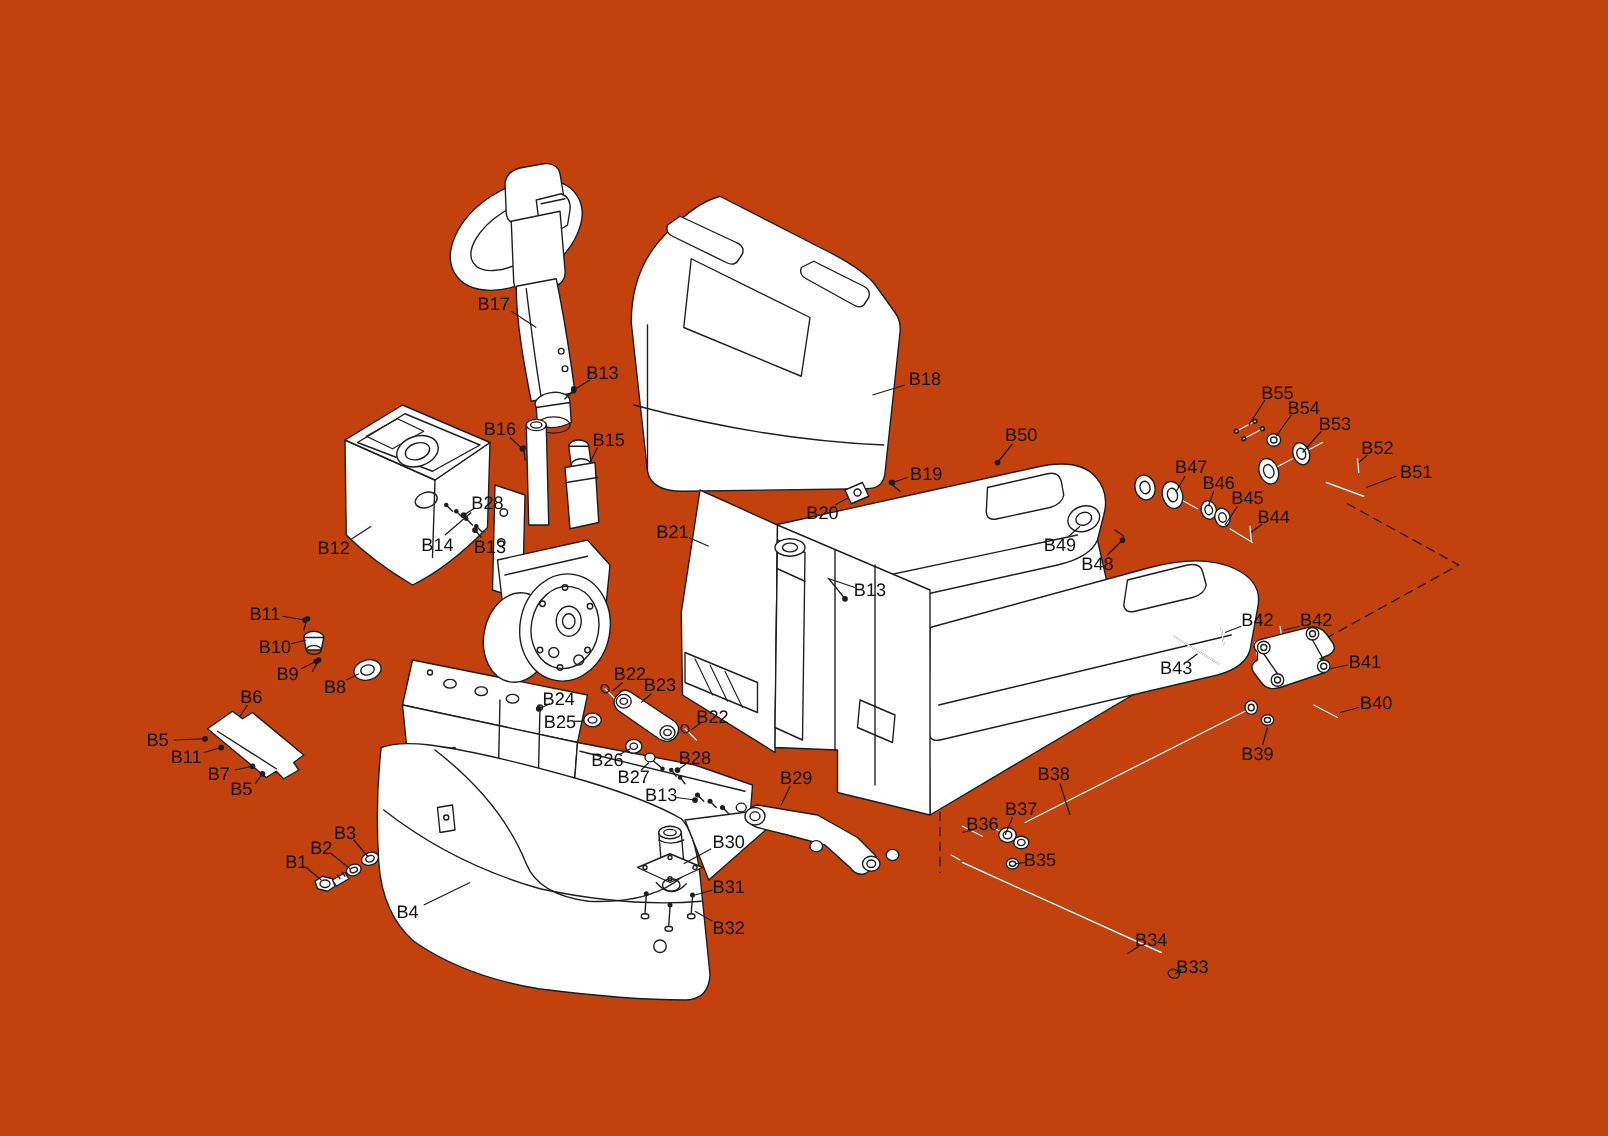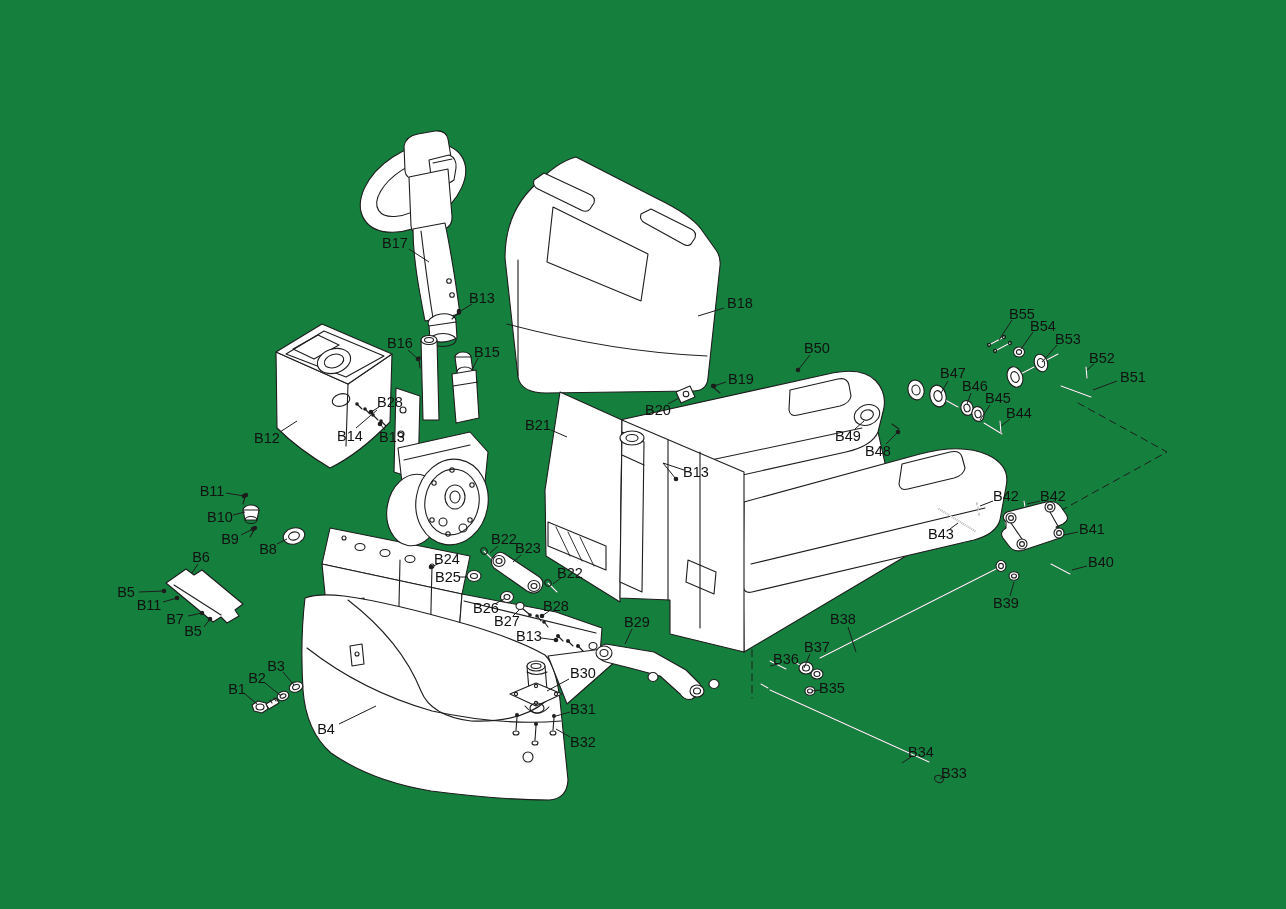--- a/index.html
+++ b/index.html
@@ -1,17 +1,17 @@
 <!DOCTYPE html>
 <html><head>
 <meta charset="utf-8">
 <style>
   html,body{margin:0;padding:0;background:#ffffff;}
   body{width:1286px;height:909px;overflow:hidden;font-family:"Liberation Sans",sans-serif;}
-  #stage{width:1286px;height:909px;background:#15803d;position:relative;}
+  #stage{width:1286px;height:909px;background:#c2410c;position:relative;}
   svg{display:block;}
   
   #art path,#art line,#art ellipse,#art circle,#art polyline{fill:none;stroke:#1d1d1d;stroke-width:1.1;stroke-linejoin:round;stroke-linecap:round;}
   #art .f{fill:#ffffff;}
   #art .fill{fill:#1d1d1d;stroke:none;}
   #art .dash{stroke-dasharray:7 5;stroke-width:1;}
   #art .co{stroke:#1d1d1d;}
   #art .ci{stroke:#ffffff;}
   #art .thin{stroke-width:0.9;}
   .lead{fill:none;stroke:#1d1d1d;stroke-width:1;}

